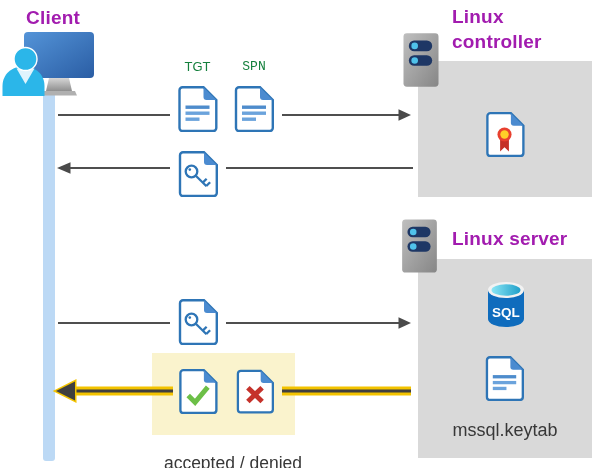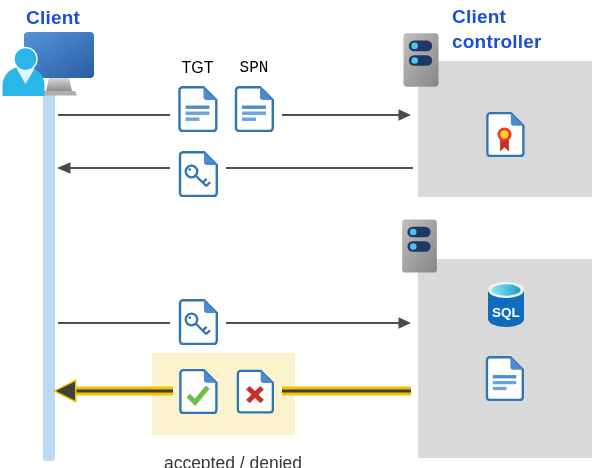--- a/index.html
+++ b/index.html
@@ -1,22 +1,22 @@
 <!DOCTYPE html>
 <html><head>
 <meta charset="utf-8">
 <style>
   html,body{margin:0;padding:0;background:#fff;}
   .stage{
     position:relative;width:600px;height:468px;background:#fff;overflow:hidden;
     font-family:"Liberation Sans", sans-serif;
   }
   .abs{position:absolute;}
-  .hdr{font-weight:bold;font-size:19px;line-height:1.32;color:#1d4ed8;letter-spacing:.2px;}
-  .sub{font-size:16px;color:#000000;}
+  .hdr{font-weight:bold;font-size:19px;line-height:1.32;color:#a21caf;letter-spacing:.2px;}
+  .sub{font-size:13px;color:#15803d;}
   .cap{font-size:18px;color:#383838;}
   .center{text-align:center;}
   .graybox{background:#d9d9d9;}
   .timeline{background:#bcd9f5;border-radius:3px;}
   .highlight{background:#faf3cd;}
   svg{display:block;}
   .z1{z-index:1}.z2{z-index:2}.z3{z-index:3}
 </style>
 </head>
 <body>
@@ -186,18 +186,20 @@
 
   <svg class="abs z3" style="left:485px;top:356px;" width="39" height="45" viewBox="0 0 40 46">
     <path d="M5,1.2 H26 L38.8,14 V42 a3,3 0 0 1 -3,3 H5 a3,3 0 0 1 -3,-3 V4.2 a3,3 0 0 1 3,-3 Z" fill="#fff" stroke="#2e75b6" stroke-width="2.4"></path>
     <path d="M26,1.2 L38.8,14 H29 a3,3 0 0 1 -3,-3 Z" fill="#4b8bd0"></path>
     <rect x="8" y="19.5" width="24" height="3.4" fill="#4e8ccc"></rect>
     <rect x="8" y="25.5" width="24" height="3.4" fill="#6ba3dc"></rect>
     <rect x="8" y="31.5" width="14" height="3.4" fill="#6ba3dc"></rect>
   </svg>
 
   <div class="abs hdr z3" style="left:26px;top:5px;width:90px;">Client</div>
-  <div class="abs hdr z3" style="left:452px;top:4px;width:125px;">Client controller</div>
+  <div class="abs hdr z3" style="left:452px;top:4px;width:125px;">Linux controller</div>
+  <div class="abs hdr z3" style="left:452px;top:226px;width:145px;">Linux server</div>
   <div class="abs sub center z3" style="left:177px;top:59px;width:41px;">TGT</div>
   <div class="abs sub center z3" style="left:234px;top:59px;width:40px;font-family:Liberation Mono, monospace;">SPN</div>
+  <div class="abs cap center z3" style="left:418px;top:420px;width:174px;">mssql.keytab</div>
   <div class="abs cap center z3" style="left:140px;top:441px;width:186px;font-size:17.5px;margin-top:12px;">accepted / denied</div>
 
 </div>
 
 </body></html>

